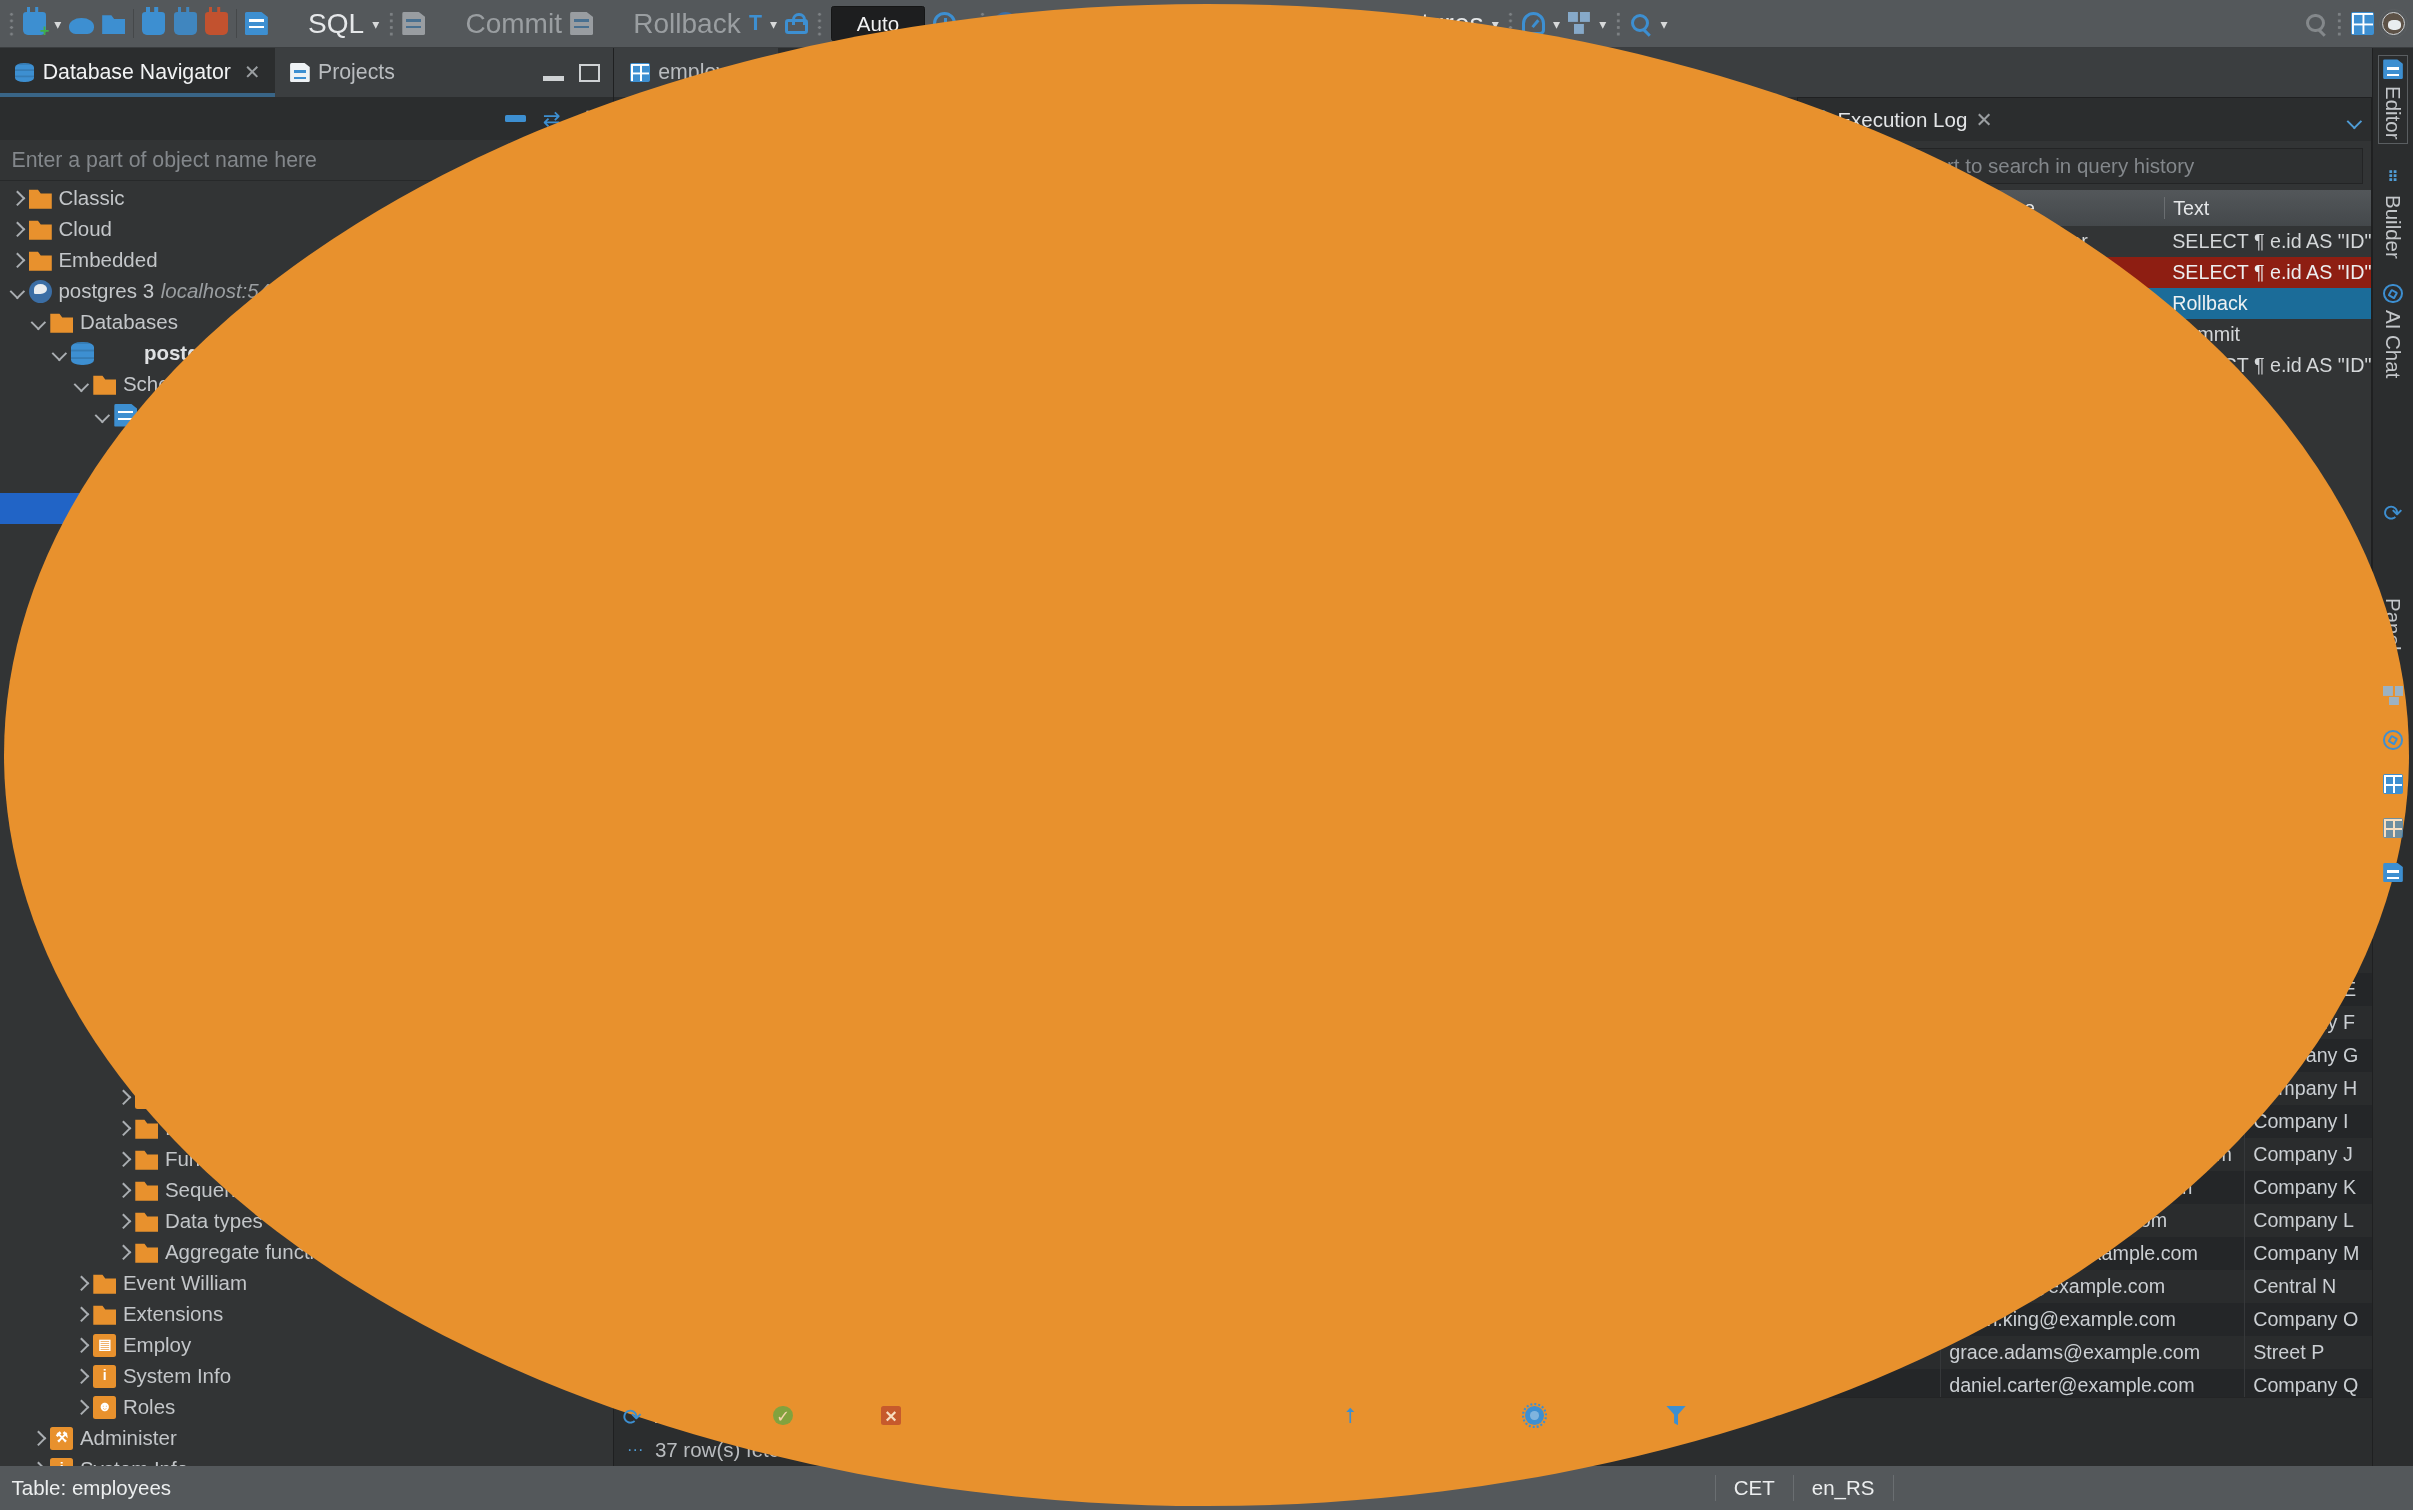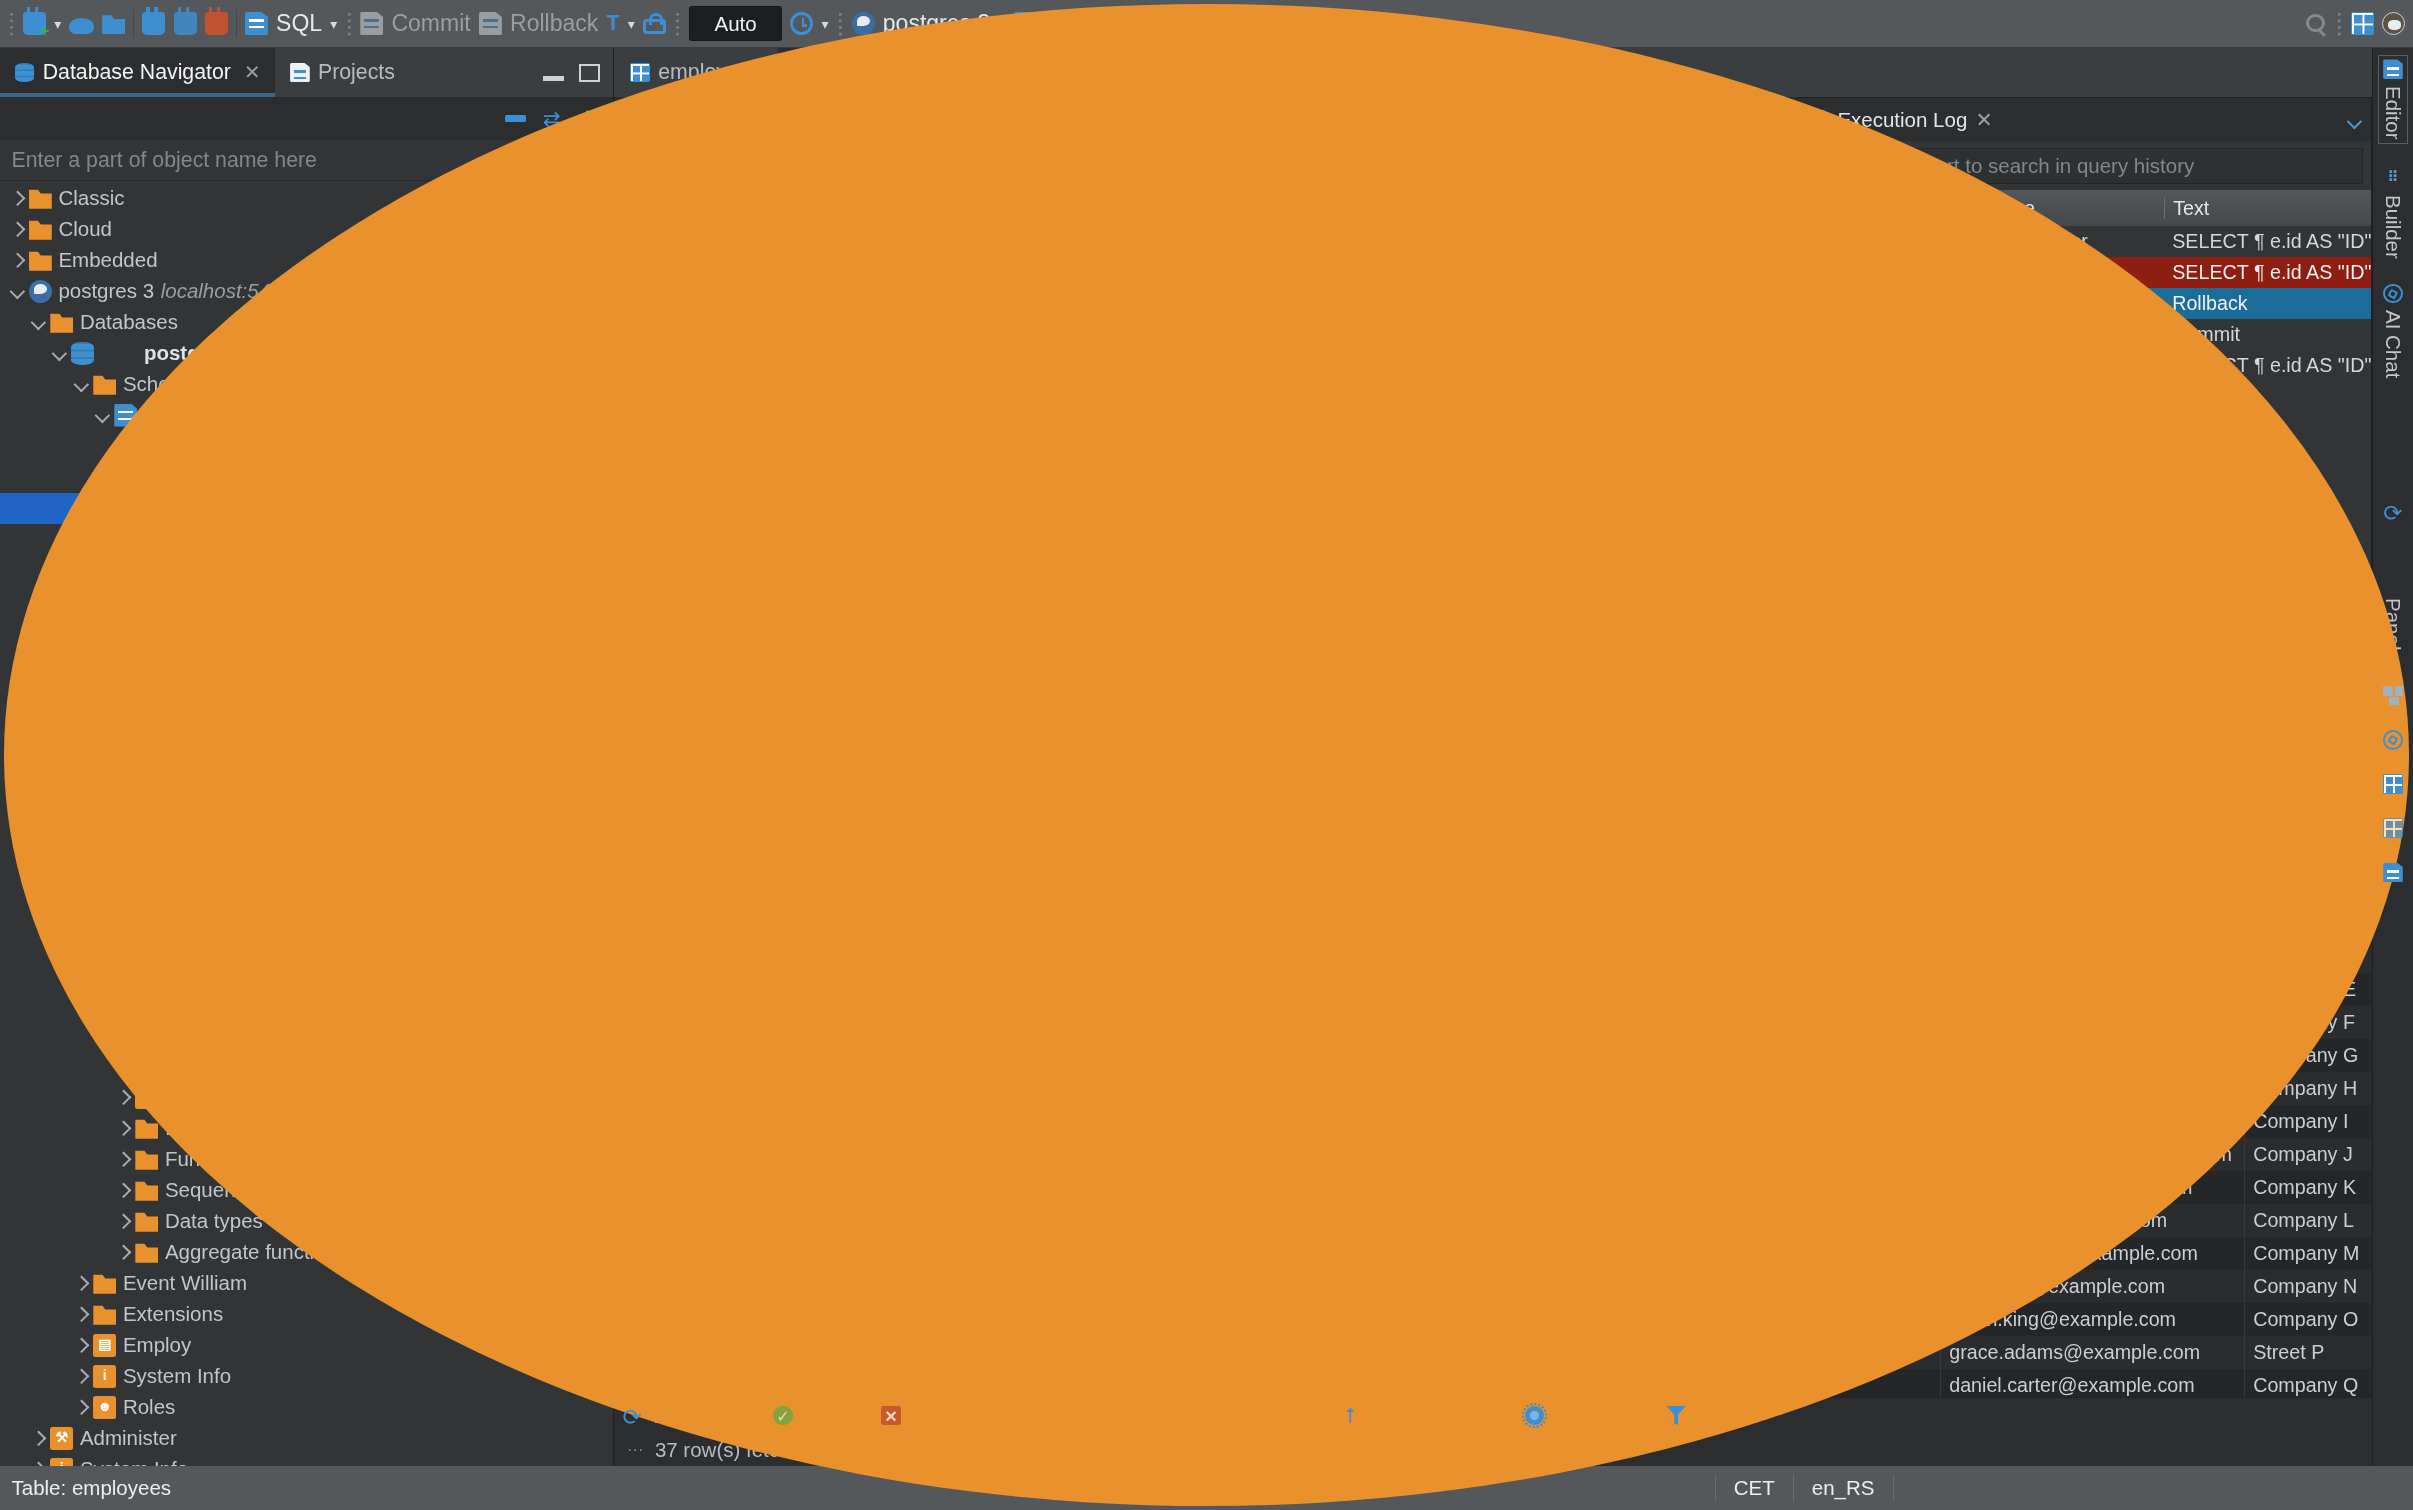--- a/index.html
+++ b/index.html
@@ -6,21 +6,21 @@
   html,body { width:2413px; height:1510px; overflow:hidden; background:#2b2d2e;
     font-family:"Liberation Sans", sans-serif; color:#c9ccd0; }
   #app { width:2413px; height:1510px; display:flex; flex-direction:column; }
 
   
   .topbar { height:48px; background:#54585b; display:flex; align-items:center; gap:8.2px;
     padding:0 8.2px; flex:none; border-bottom:0.8px solid #3a3d3f; }
   .grip { width:6.6px; height:26px; flex:none;
     background-image:radial-gradient(circle, #7d8184 1.3px, transparent 1.6px);
     background-size:6.6px 6.6px; }
-  .tlabel { font-size:23px; color:#e6e8ea; }
+  .tlabel { font-size:28px; color:#e6e8ea;margin-left:32px; }
   .tlabel.dim { color:#9a9ea1; }
   .caret { color:#d7d9da; font-size:14px; }
   .autobox { background:#1d1e1f; color:#f0f1f2; font-size:20.5px; padding:4.9px 24.6px;
     border-radius:2.5px; border:0.8px solid #151616; }
   .sep { width:0.8px; height:29.6px; background:#45484a; flex:none; }
   .spacer { flex:1; }
 
   
   .ic { width:23px; height:23px; display:inline-block; position:relative; flex:none; }
   .ic.small { width:19.7px; height:19.7px; }
@@ -917,21 +917,21 @@
                 <div class="grow">
                   <div class="rownum">18</div>
                   <div class="gcell" style="width: 43px;"></div>
                   <div class="gcell num" style="width: 152px;">18</div>
                   <div class="gcell" style="width: 230px;">Ava Allen</div>
                   <div class="gcell" style="width: 197px;">Third Ave</div>
                   <div class="gcell" style="width: 152px;">Denver</div>
                   <div class="gcell" style="width: 250px;">12347</div>
                   <div class="gcell" style="width: 226px;">3344556678</div>
                   <div class="gcell" style="width: 304px;">ava.allen@example.com</div>
-                  <div class="gcell" style="width: 130px;">Company N</div>
+                  <div class="gcell" style="width: 130px;">Central N</div>
                 </div>
                 <div class="grow">
                   <div class="rownum">19</div>
                   <div class="gcell" style="width: 43px;"></div>
                   <div class="gcell num" style="width: 152px;">19</div>
                   <div class="gcell" style="width: 230px;">Logan King</div>
                   <div class="gcell" style="width: 197px;">Fourth Blvd</div>
                   <div class="gcell" style="width: 152px;">Seattle</div>
                   <div class="gcell" style="width: 250px;">12348</div>
                   <div class="gcell" style="width: 226px;">4455667789</div>

